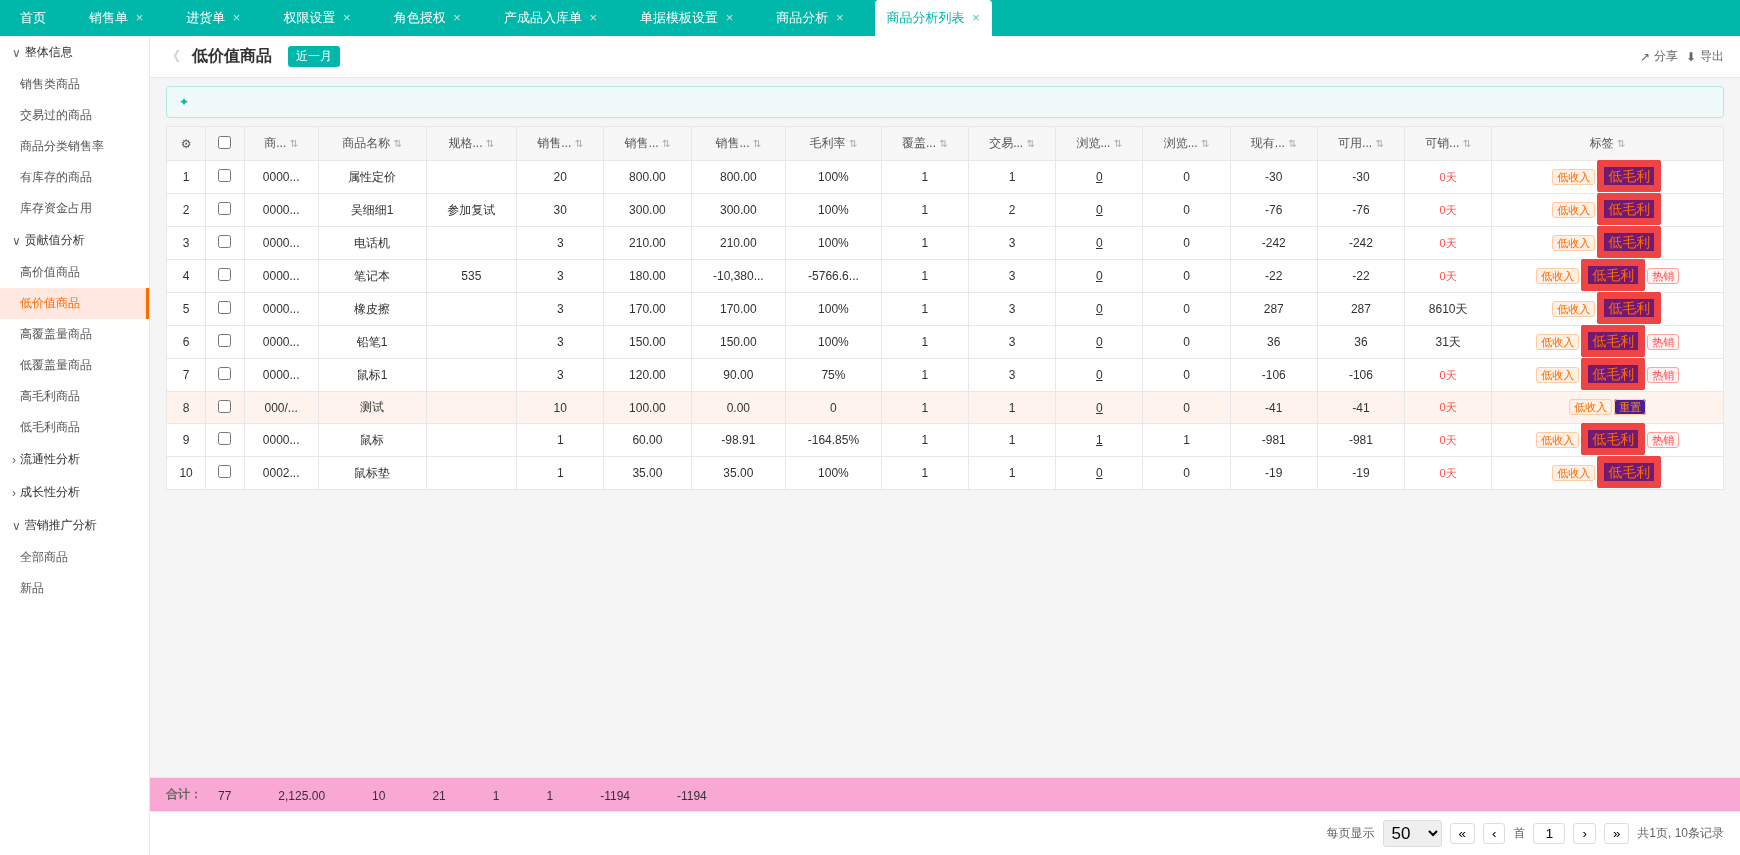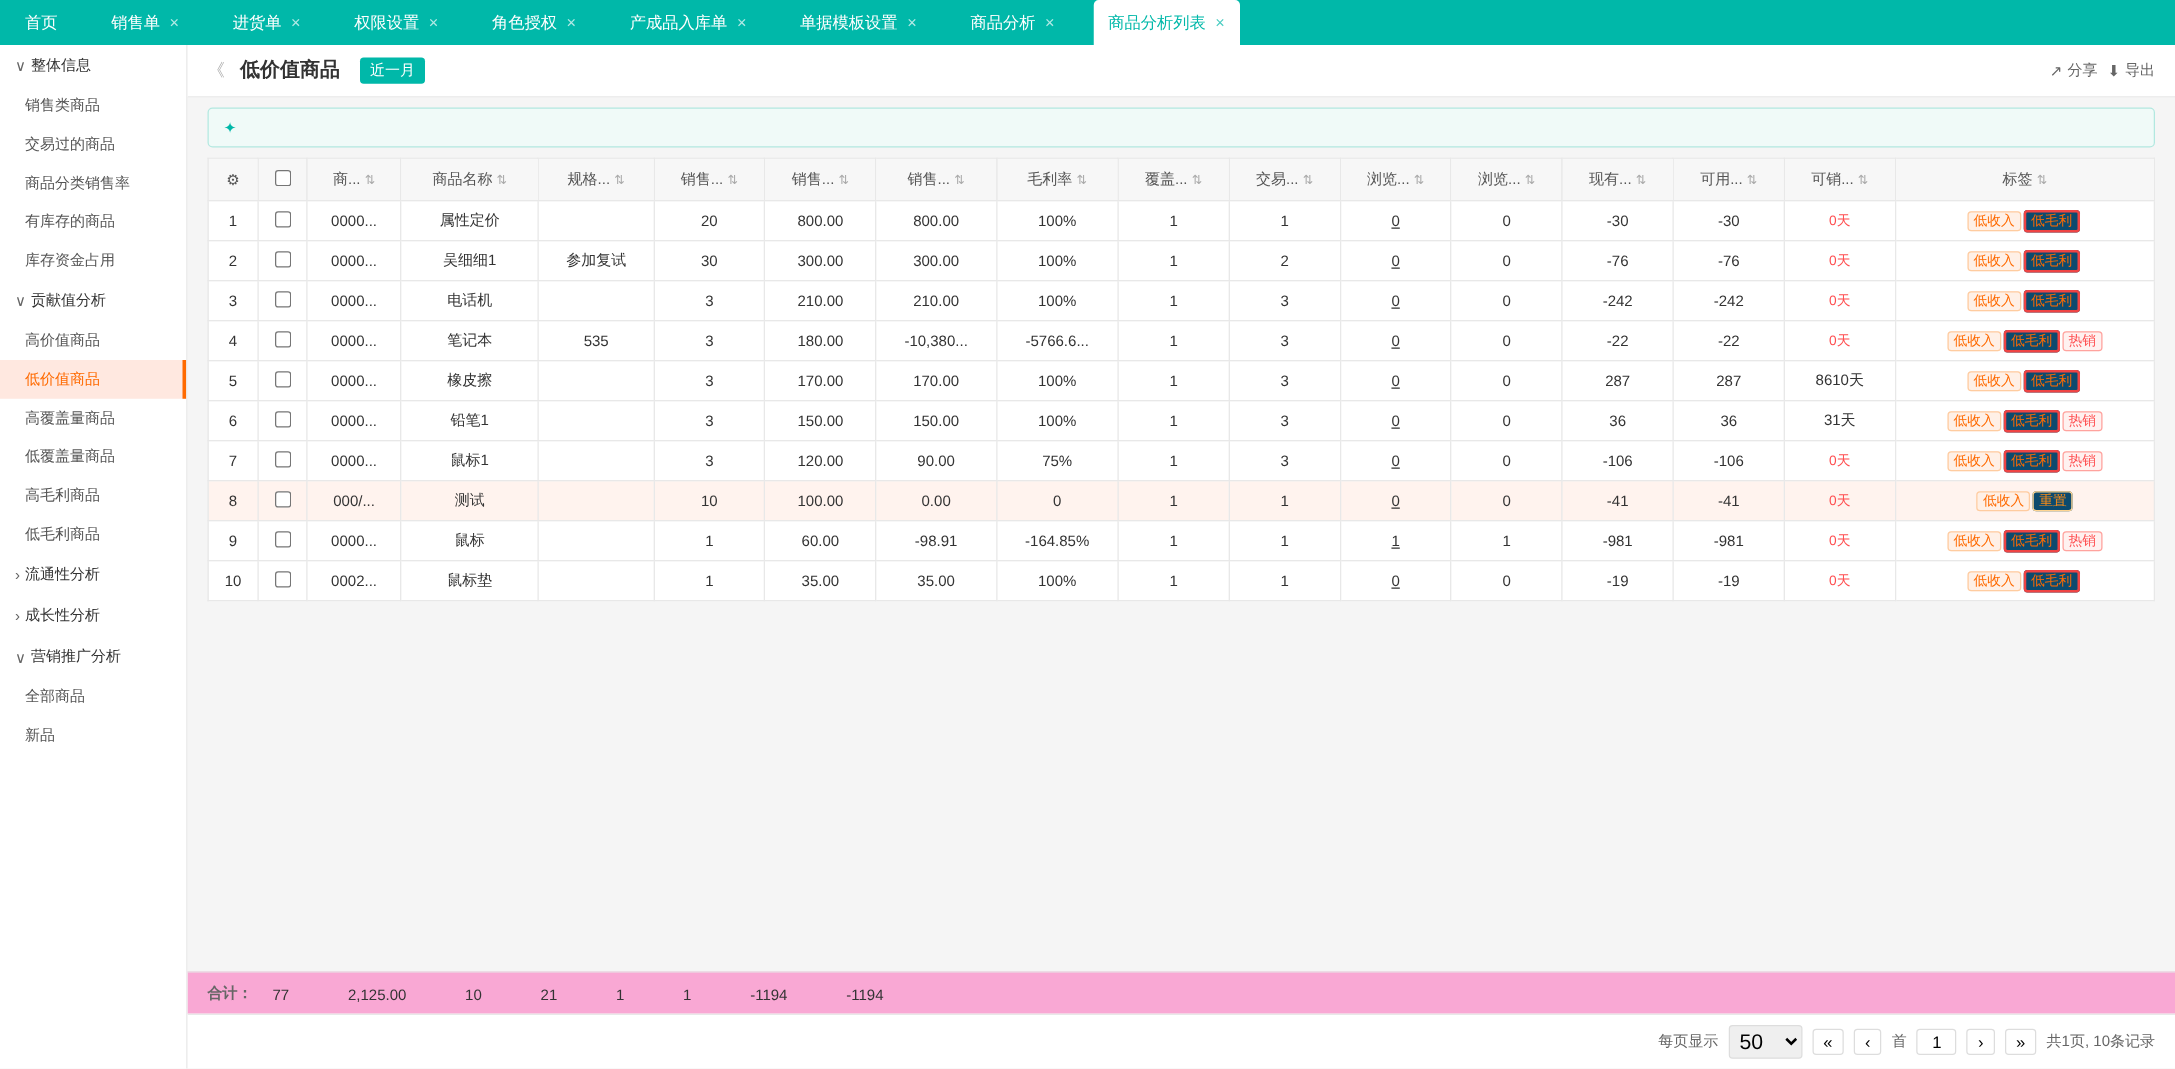--- a/index.html
+++ b/index.html
@@ -145,23 +145,23 @@
     table td {
       border: 1px solid #e8e8e8;
       padding: 7px 6px;
       text-align: center;
       white-space: nowrap;
     }
     table tbody tr:nth-child(even) { background: #fff; }
     table tbody tr:nth-child(odd) { background: #fff; }
     table tbody tr.highlighted { background: #fff3ee; }
     .tag-low-income { color: #ff6a00; background: #fff0e6; border: 1px solid #ffcca0; border-radius: 3px; padding: 1px 4px; margin-right: 2px; font-size: 11px; }
-    .tag-low-margin { color: #ff6a00; background: #0c4a6e; border: 2px solid #ef4444; border-radius: 3px; padding: 1px 4px; margin-right: 2px; font-size: 11px; }
+    .tag-low-margin { color: #ff6a00; background: #701a75; border: 7px solid #ef4444; border-radius: 3px; padding: 1px 4px; margin-right: 2px; font-size: 14px; }
     .tag-hot { color: #ff4d4f; background: #fff1f0; border: 1px solid #ffa39e; border-radius: 3px; padding: 1px 4px; font-size: 11px; }
-    .tag-reorder { color: #fa8c16; background: #0c4a6e; border: 1px solid #ffd591; border-radius: 3px; padding: 1px 4px; font-size: 11px; }
+    .tag-reorder { color: #fa8c16; background: #4c1d95; border: 1px solid #ffd591; border-radius: 3px; padding: 1px 4px; font-size: 11px; }
     .days-text { color: #ff4d4f; font-size: 11px; }
     .underline { text-decoration: underline; cursor: pointer; color: #333; }
     .sort-icon { font-size: 10px; color: #aaa; }
 
     
     .table-footer {
       background: #f9a8d4;
       border-top: 1px solid #e8e8e8;
       padding: 8px 16px;
       display: flex;

